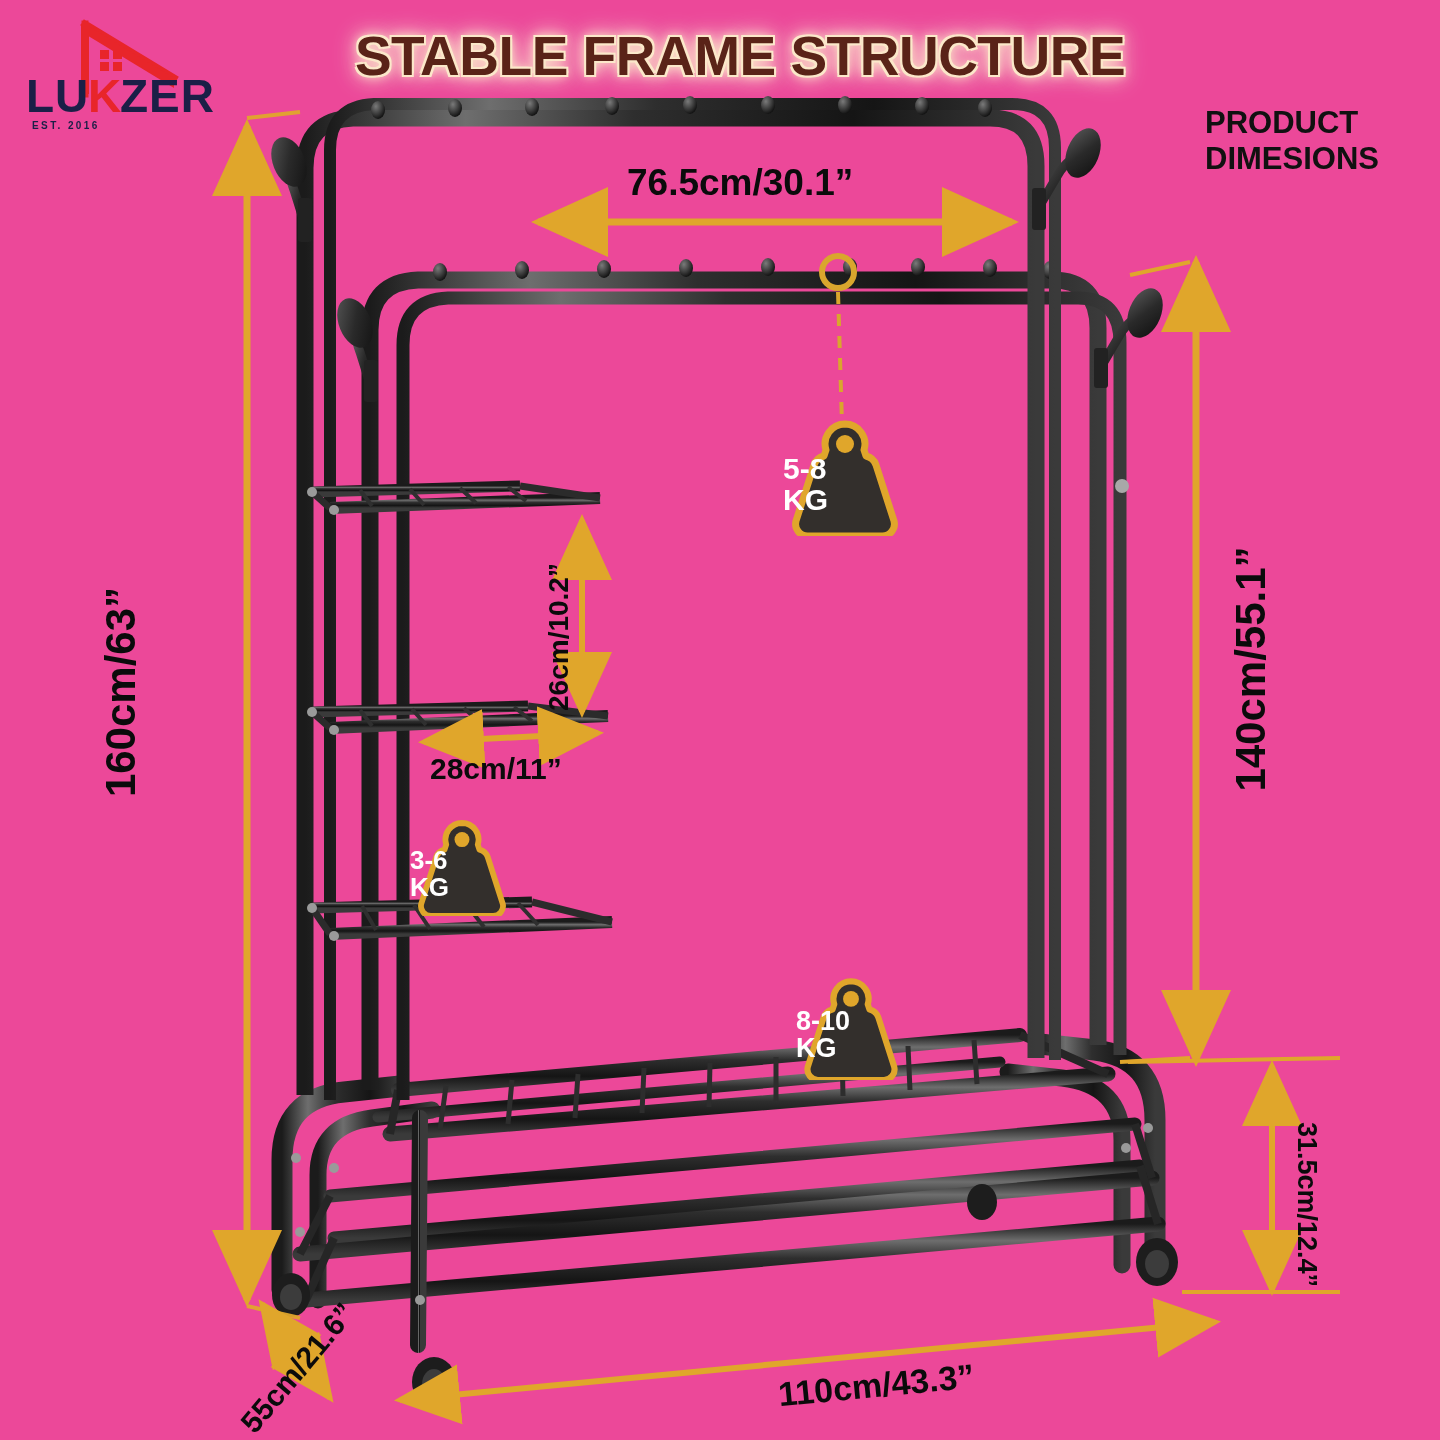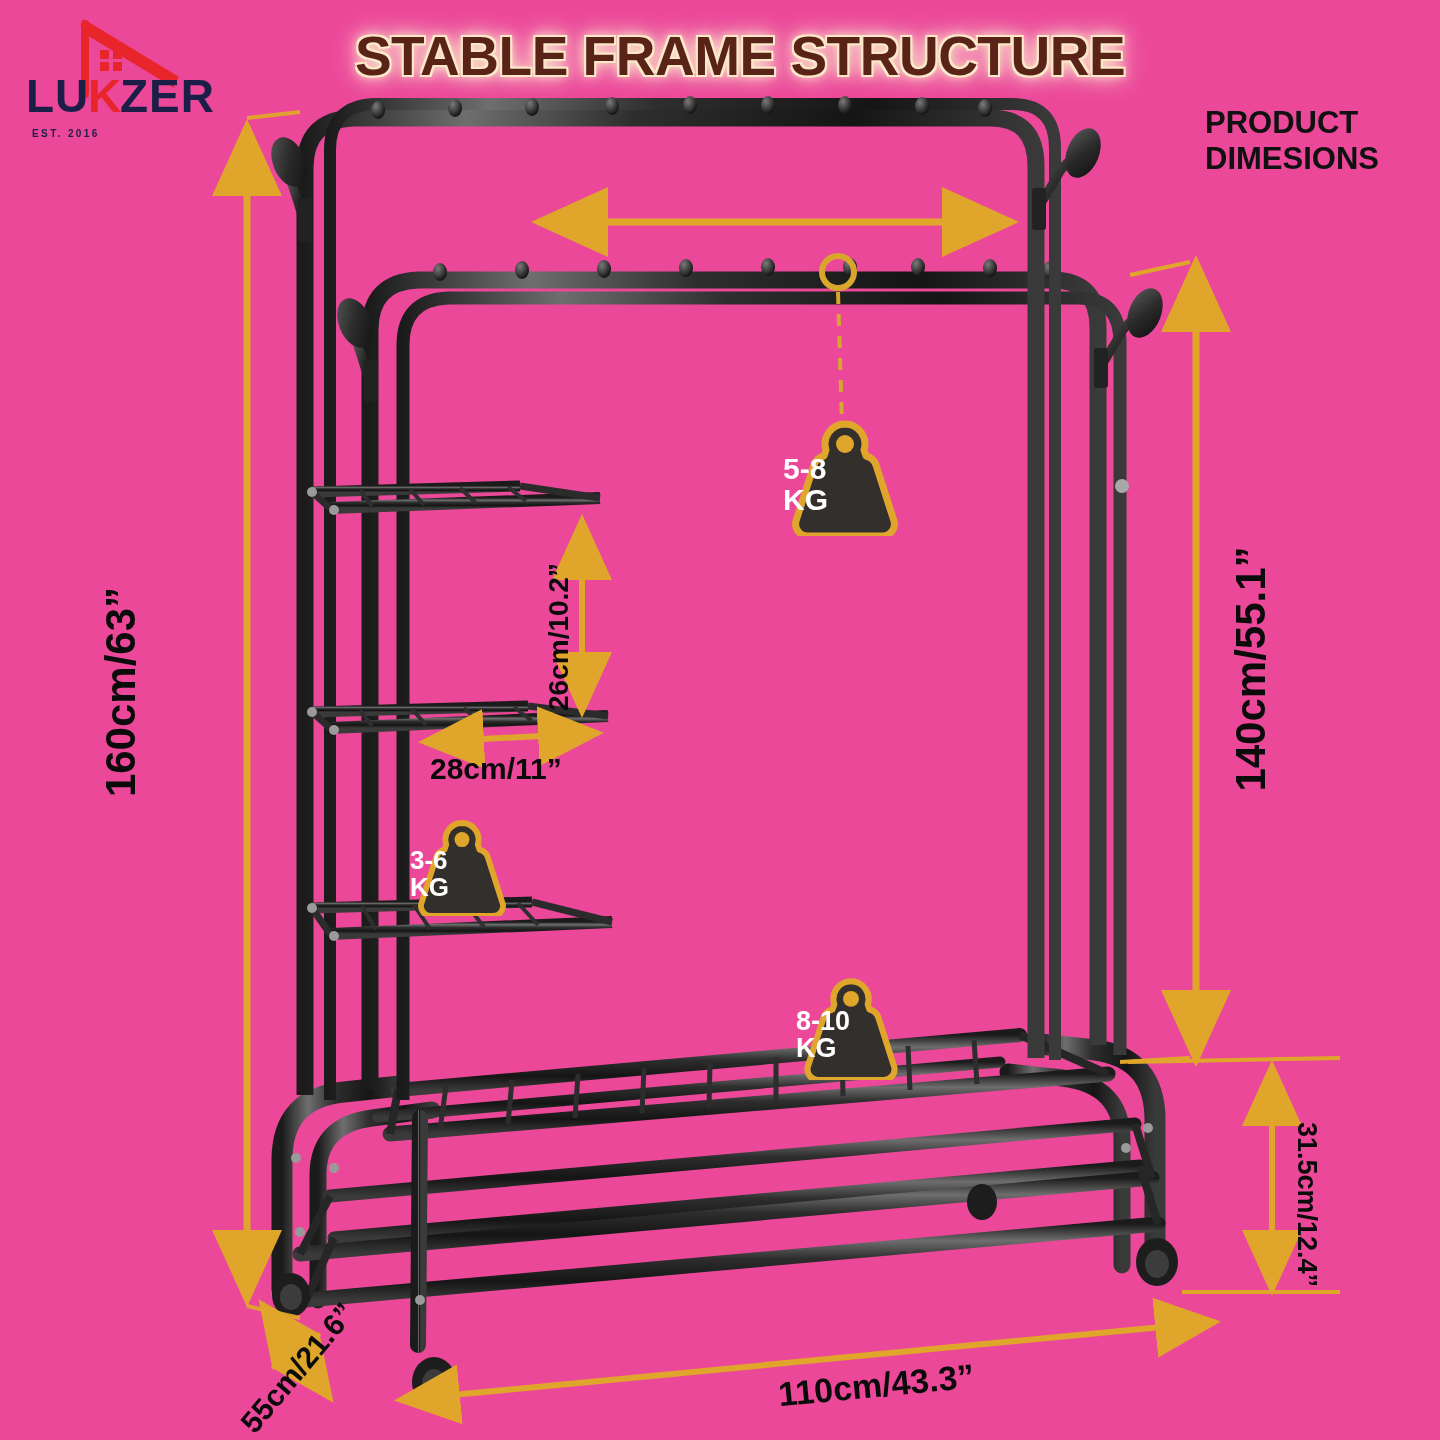--- a/index.html
+++ b/index.html
@@ -6,21 +6,21 @@
   html,body{
     width:1440px; height:1440px; background:#ffffff; overflow:hidden;
     font-family:"Liberation Sans", sans-serif;
   }
   #root{ position:relative; width:1440px; height:1440px; background:#ec4899; }
 
   
   #logo{ position:absolute; left:12px; top:16px; width:220px; height:112px; }
   #logo svg{ display:block; }
   .logo-est{
-    position:absolute; left:20px; top:112px;
+    position:absolute; left:20px; top:104px;
     font-size:10px; letter-spacing:2.4px; font-weight:700; color:#1b1f47;
   }
 
   
   #title{
     position:absolute; left:300px; top:24px; width:880px;
     text-align:center;
     font-size:55px; font-weight:700; letter-spacing:-0.5px;
     color:#5a2318;
     text-shadow:
@@ -345,20 +345,21 @@
 
     <line x1="400" y1="1400" x2="1215" y2="1322" stroke-width="6" marker-start="url(#ahs)" marker-end="url(#ah)"></line>
   </g>
 
   <g>
     <circle cx="838" cy="272" r="16" fill="none" stroke="#D9A62D" stroke-width="6"></circle>
     <line x1="838" y1="292" x2="842" y2="424" stroke="#D9A62D" stroke-width="4" stroke-dasharray="12 10"></line>
   </g>
 </svg>
 
+<div class="dim" id="dim-width-top">76.5cm/30.1”</div>
 <div class="dim" id="dim-h-left">160cm/63”</div>
 <div class="dim" id="dim-h-right">140cm/55.1”</div>
 <div class="dim" id="dim-shelf-h">26cm/10.2”</div>
 <div class="dim" id="dim-shelf-w">28cm/11”</div>
 <div class="dim" id="dim-base-h">31.5cm/12.4”</div>
 <div class="dim" id="dim-depth">55cm/21.6”</div>
 <div class="dim" id="dim-length">110cm/43.3”</div>
 
 <div class="weight" id="w1">
   <svg viewBox="0 0 124 118" width="124" height="118">

